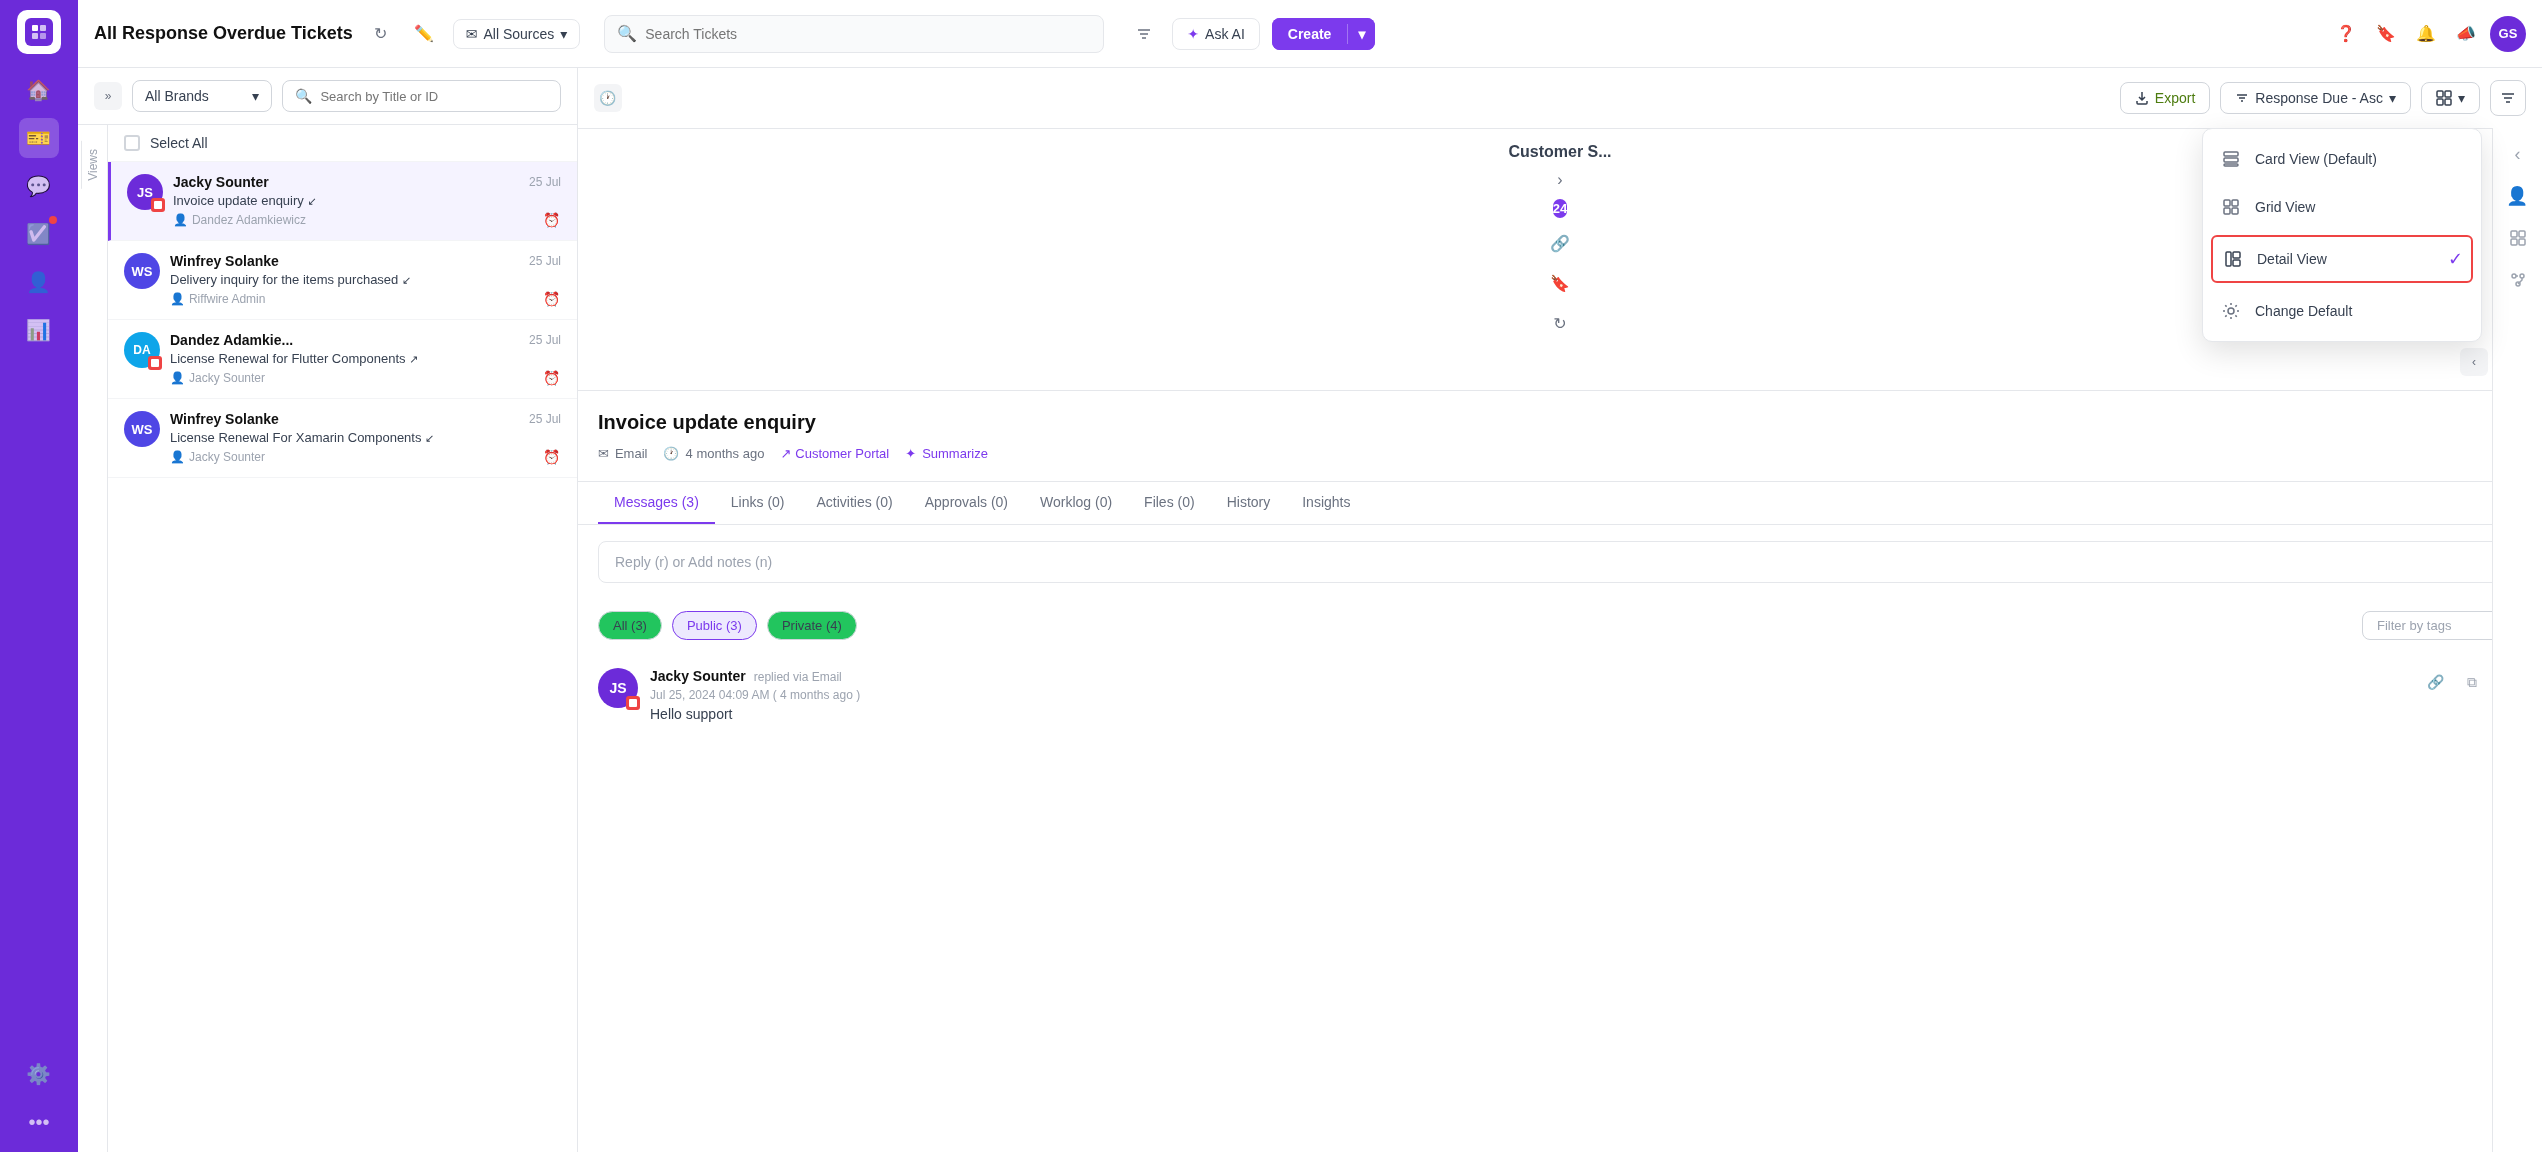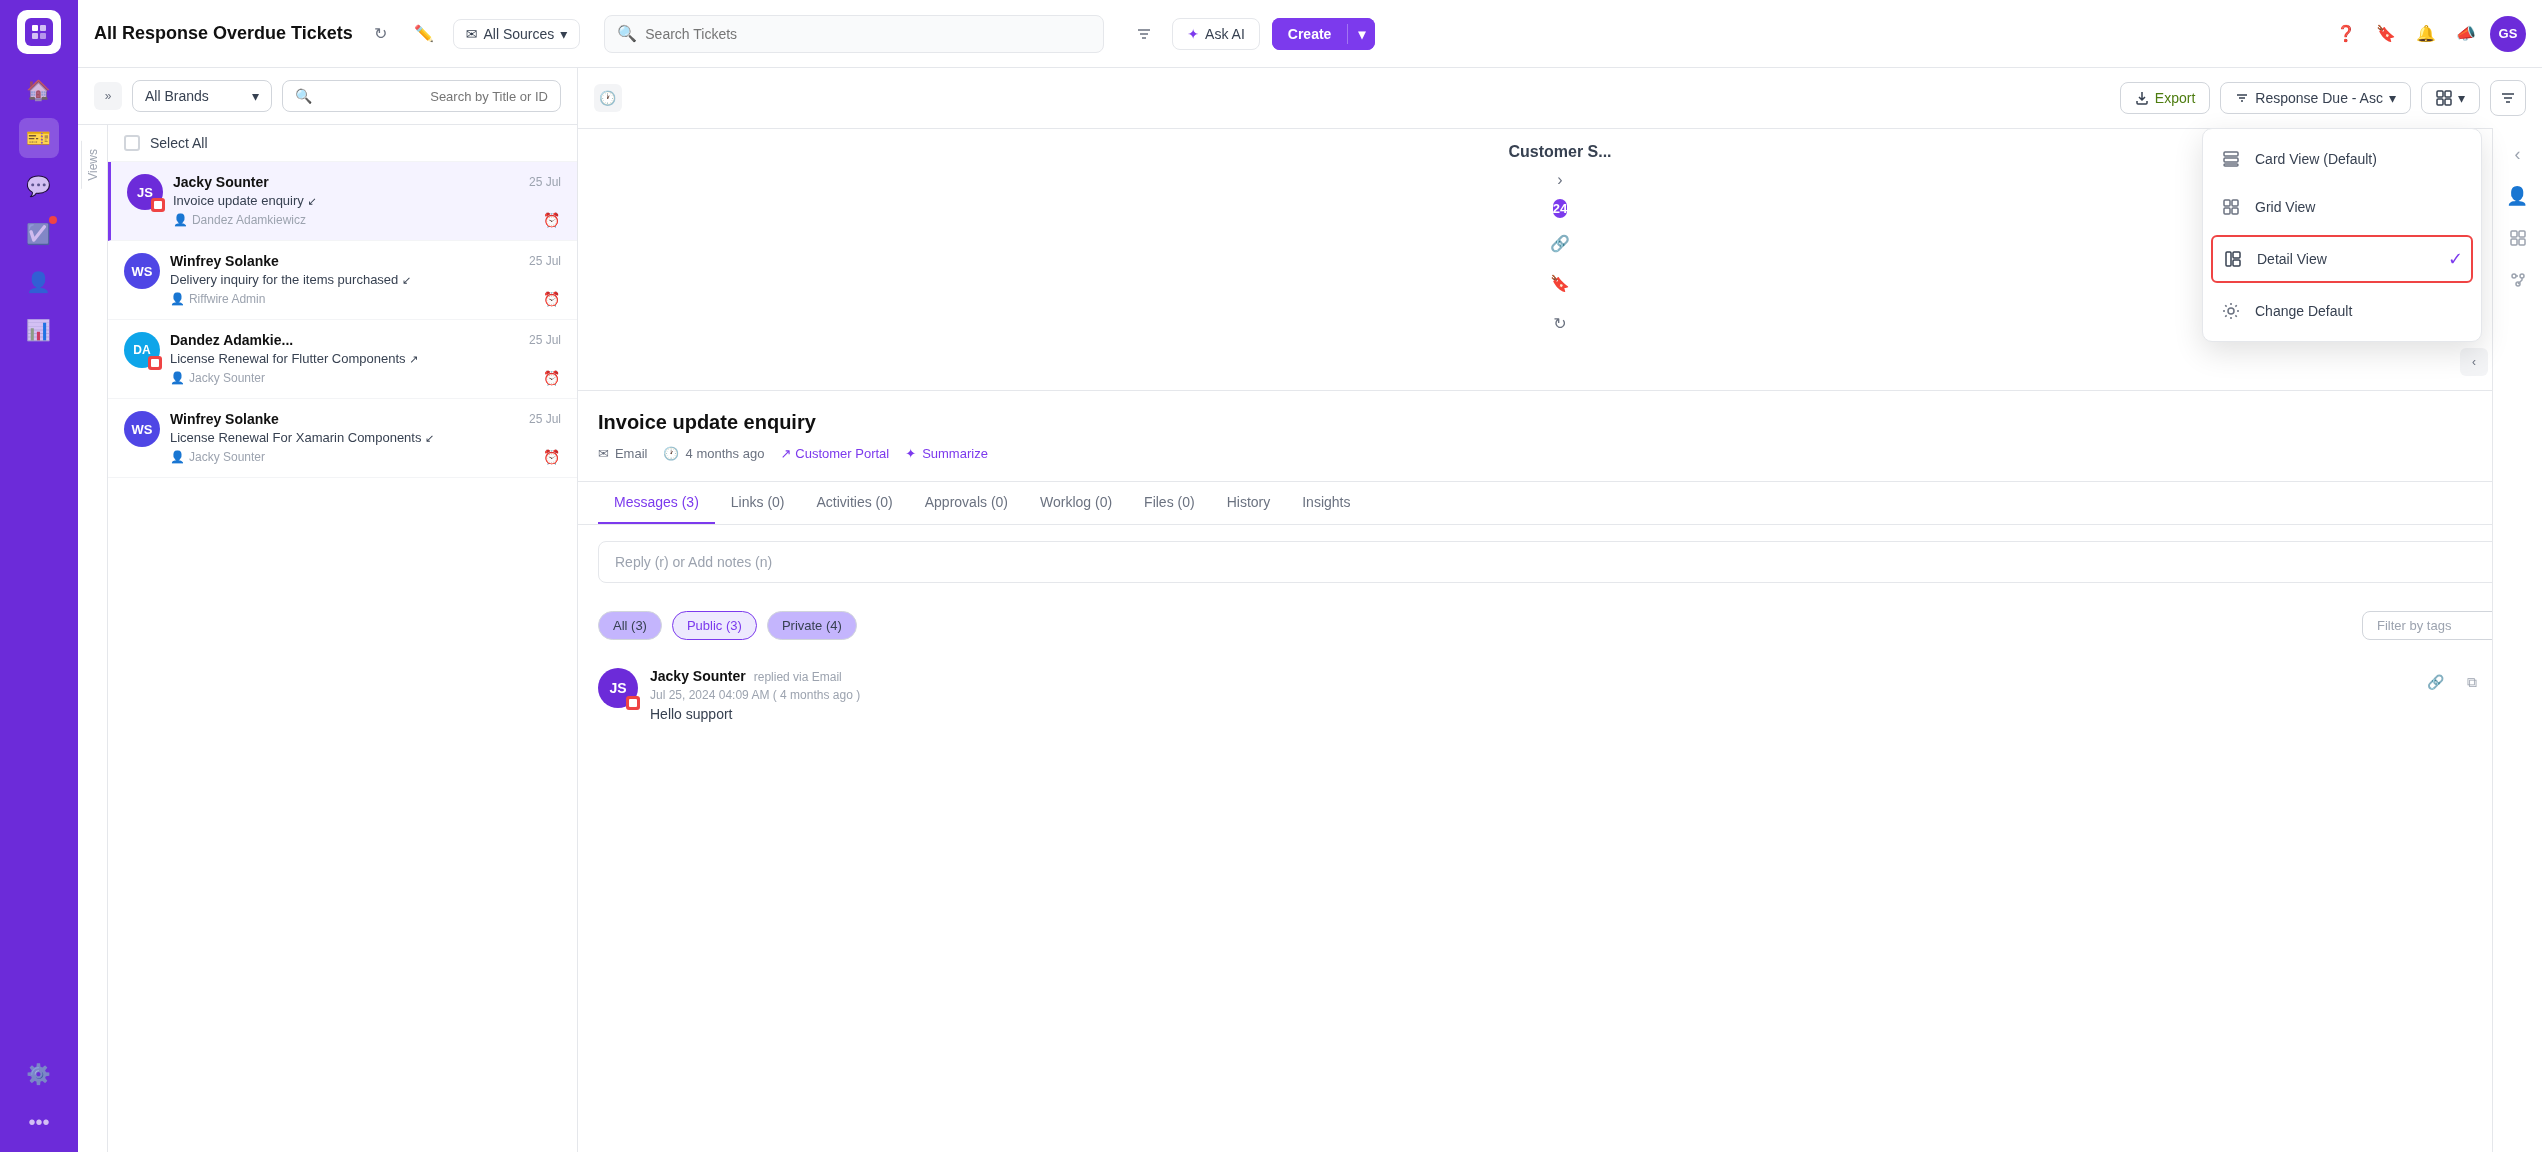--- a/index.html
+++ b/index.html
@@ -32,21 +32,21 @@
     .ask-ai-btn { display: flex; align-items: center; gap: 6px; padding: 7px 14px; border: 1px solid #e5e7eb; border-radius: 8px; cursor: pointer; background: #fff; font-size: 14px; color: #374151; }
     .create-btn { display: flex; align-items: center; gap: 4px; padding: 8px 16px; background: #7c3aed; border: none; border-radius: 8px; cursor: pointer; color: #fff; font-size: 14px; font-weight: 600; }
     .create-btn-divider { width: 1px; height: 20px; background: rgba(255,255,255,0.3); }
     .topbar-right { display: flex; align-items: center; gap: 8px; margin-left: auto; }
     .avatar { width: 36px; height: 36px; background: #6c2bd9; border-radius: 50%; display: flex; align-items: center; justify-content: center; color: #fff; font-size: 13px; font-weight: 600; cursor: pointer; }
 
     
     .panel-toolbar { padding: 12px 16px; border-bottom: 1px solid #e5e7eb; display: flex; align-items: center; gap: 10px; }
     .brand-selector { display: flex; align-items: center; gap: 8px; padding: 7px 12px; border: 1px solid #d1d5db; border-radius: 8px; cursor: pointer; background: #fff; font-size: 14px; color: #374151; min-width: 140px; }
     .search-box { display: flex; align-items: center; gap: 8px; padding: 7px 12px; border: 1px solid #d1d5db; border-radius: 8px; background: #fff; flex: 1; }
-    .search-box input { border: none; outline: none; font-size: 14px; color: #9ca3af; flex: 1; background: none; text-align: right; }
+    .search-box input { border: none; outline: none; font-size: 14px; color: #9ca3af; flex: 1; background: none; }
 
     
     .right-toolbar { padding: 12px 16px; border-bottom: 1px solid #e5e7eb; display: flex; align-items: center; gap: 10px; justify-content: flex-end; }
     .export-btn { display: flex; align-items: center; gap: 6px; padding: 7px 14px; border: 1px solid #d1d5db; border-radius: 8px; cursor: pointer; background: #fff; font-size: 14px; color: #4d7c0f; }
     .sort-btn { display: flex; align-items: center; gap: 6px; padding: 7px 14px; border: 1px solid #d1d5db; border-radius: 8px; cursor: pointer; background: #fff; font-size: 14px; color: #374151; }
     .view-btn { display: flex; align-items: center; gap: 6px; padding: 7px 14px; border: 1px solid #d1d5db; border-radius: 8px; cursor: pointer; background: #fff; font-size: 14px; color: #374151; }
     .filter-btn { width: 36px; height: 36px; display: flex; align-items: center; justify-content: center; border: 1px solid #d1d5db; border-radius: 8px; cursor: pointer; background: #fff; }
 
     
     .views-label { writing-mode: vertical-lr; transform: rotate(180deg); font-size: 12px; color: #9ca3af; padding: 8px 4px; border-right: 1px solid #e5e7eb; }
@@ -86,21 +86,21 @@
     
     .tabs-bar { display: flex; border-bottom: 1px solid #e5e7eb; padding: 0 20px; }
     .tab { padding: 12px 16px; font-size: 14px; color: #6b7280; cursor: pointer; border-bottom: 2px solid transparent; white-space: nowrap; }
     .tab.active { color: #7c3aed; border-bottom-color: #7c3aed; font-weight: 500; }
 
     
     .reply-area { margin: 16px 20px; border: 1px solid #e5e7eb; border-radius: 8px; padding: 12px 16px; color: #9ca3af; font-size: 14px; cursor: text; }
 
     
     .message-filters { padding: 12px 20px; display: flex; align-items: center; gap: 10px; }
-    .filter-chip { padding: 6px 14px; border: 1px solid #d1d5db; border-radius: 20px; font-size: 13px; cursor: pointer; color: #374151; background: #c4b5fd; }
+    .filter-chip { padding: 6px 14px; border: 1px solid #d1d5db; border-radius: 20px; font-size: 13px; cursor: pointer; color: #374151; background: #22c55e; }
     .filter-chip.active { background: #ede9fe; border-color: #7c3aed; color: #7c3aed; }
     .filter-tags { margin-left: auto; display: flex; align-items: center; gap: 6px; padding: 6px 14px; border: 1px solid #d1d5db; border-radius: 8px; font-size: 13px; color: #9ca3af; cursor: pointer; min-width: 160px; justify-content: space-between; }
 
     
     .message-area { padding: 16px 20px; }
     .message-item { display: flex; gap: 12px; }
     .message-avatar { width: 40px; height: 40px; border-radius: 50%; background: #6c2bd9; display: flex; align-items: center; justify-content: center; color: #fff; font-size: 14px; font-weight: 600; flex-shrink: 0; position: relative; }
     .message-urgent { position: absolute; bottom: -2px; right: -2px; width: 14px; height: 14px; background: #ef4444; border-radius: 3px; display: flex; align-items: center; justify-content: center; }
     .message-body { flex: 1; }
     .message-header { display: flex; align-items: baseline; gap: 8px; margin-bottom: 4px; }

